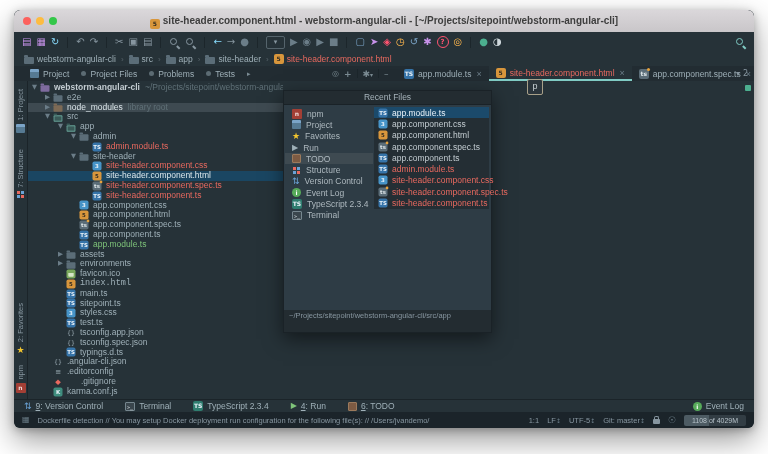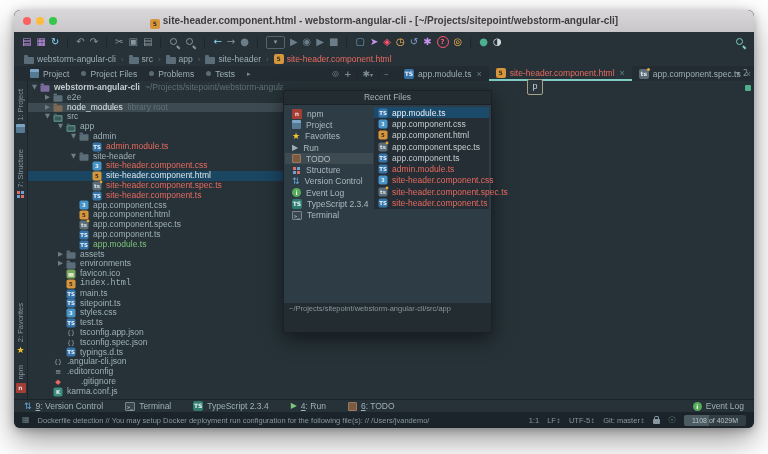--- a/index.html
+++ b/index.html
@@ -115,21 +115,21 @@
     border:1px solid #1a2227;box-shadow:0 6px 18px rgba(0,0,0,.5);box-sizing:border-box;}
   .popup-h{height:13px;line-height:13px;background:#232c31;text-align:center;font-size:8.5px;color:#a7b4bb;border-bottom:1px solid #1a2227;}
   .ptools{position:absolute;left:1px;top:17px;width:88px;}
   .ptool{height:11.3px;display:flex;align-items:center;gap:5px;padding-left:7px;font-size:8.5px;color:#aeb9bf;white-space:nowrap;}
   .ptool.sel{background:#3e4a51;}
   .pfiles{position:absolute;left:90px;top:16px;width:115px;background:#242e34;}
   .pfile{height:11.3px;display:flex;align-items:center;gap:4px;padding-left:4px;font-size:8.5px;color:#c3ccd1;white-space:nowrap;}
   .pfile.sel{background:#1b4a6b;color:#e8f1f8;}
   .pfile.red{color:#e8695f;}
   .pfile .fi{transform:scale(.9);}
-  .popup-f{position:absolute;left:0;right:0;bottom:0;height:29px;line-height:11px;background:#232c31;
+  .popup-f{position:absolute;left:0;right:0;bottom:0;height:22px;line-height:11px;background:#232c31;
     font-size:7.5px;color:#8796a0;padding-left:5px;white-space:nowrap;}
   .p-badge{position:absolute;left:513px;top:69px;width:14px;height:14px;background:#2b353c;border:1px solid #a8a089;
     border-radius:2px;color:#c9d1d5;font-size:9px;line-height:13px;text-align:center;z-index:30;}
   
   .btoolbar{position:absolute;left:0;top:389px;right:0;height:13px;background:#263238;border-top:1px solid #1b2429;
     display:flex;align-items:center;font-size:8.5px;color:#9fb0b8;padding:0 10px;box-sizing:border-box;}
   .btb-item{display:flex;align-items:center;gap:4px;margin-right:22px;white-space:nowrap;}
   .btb-item u{text-decoration:underline;}
   .btb-spacer{flex:1;}
   .btb-item.right{margin-right:0;}

